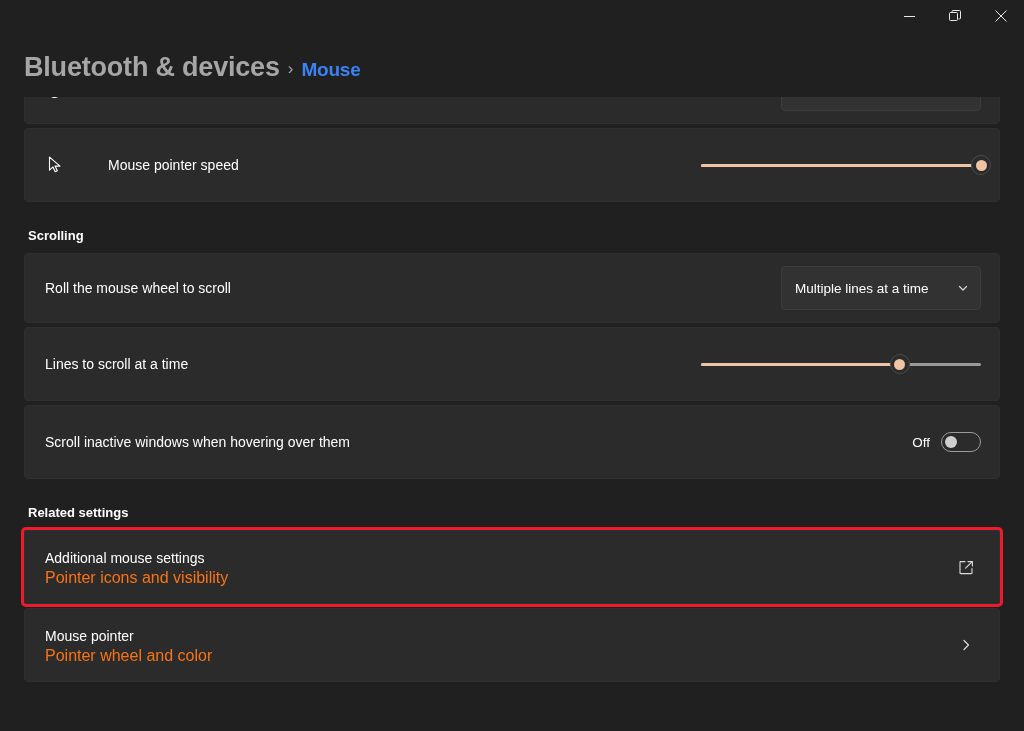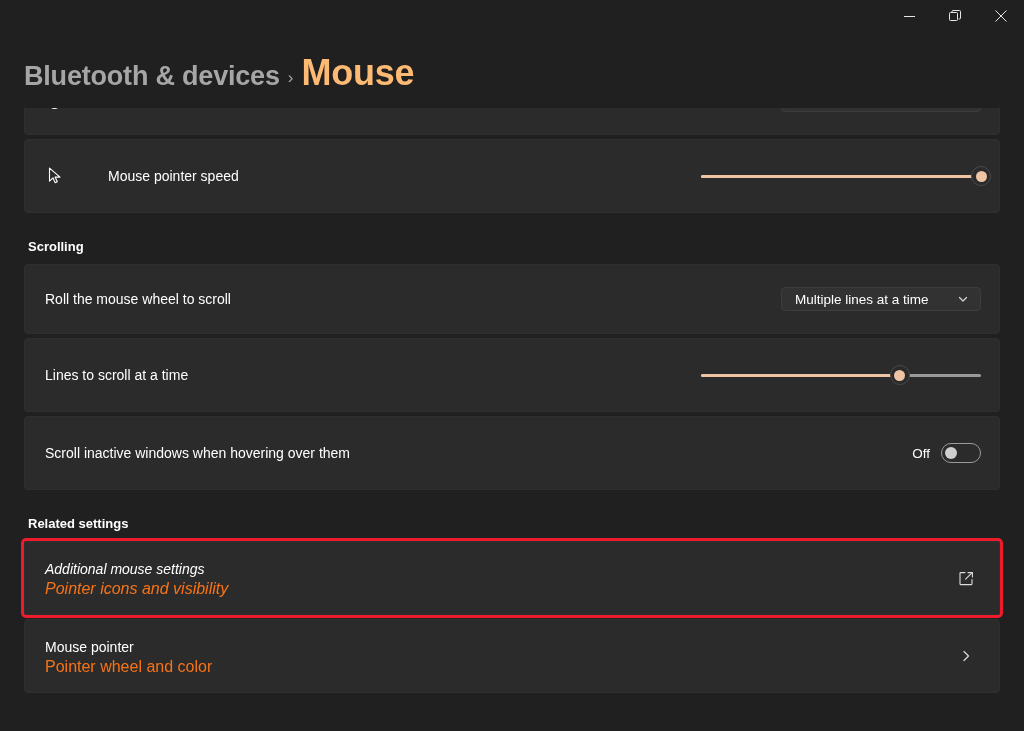--- a/index.html
+++ b/index.html
@@ -47,23 +47,23 @@
     color: #a6a6a6;
     letter-spacing: -0.2px;
   }
   .crumb-sep {
     font-size: 17px;
     color: #a6a6a6;
     position: relative;
     top: -2px;
   }
   .crumb-current {
-    font-size: 36px;
+    font-size: 19px;
     font-weight: 600;
-    color: #fdba74;
+    color: #3b82f6;
     letter-spacing: -0.2px;
   }
 
   
   .viewport {
     position: relative;
     height: 636px;
     overflow: hidden;
     padding: 0 24px;
   }
@@ -119,21 +119,21 @@
   
   .section-head {
     font-size: 13px;
     font-weight: 700;
     color: #ffffff;
     margin: 26px 0 10px 4px;
   }
 
   
   .combo {
-    height: 24px;
+    height: 44px;
     min-width: 200px;
     background: #323232;
     border: 1px solid #3d3d3d;
     border-radius: 4px;
     display: flex;
     align-items: center;
     justify-content: space-between;
     gap: 10px;
     padding: 0 11px 0 13px;
     font-size: 13.5px;
@@ -217,21 +217,20 @@
     align-items: center;
     justify-content: center;
     color: #dcdcdc;
   }
 
   
   .highlight {
     outline: 3px solid #ef1b2d;
     outline-offset: 0px;
     border-radius: 2px;
-    font-style: italic;
   }
 </style>
 </head>
 <body>
 
 <div class="titlebar">
   <div class="win-btn">
     <span>
       <svg width="11" height="11" viewBox="0 0 11 11">
         <line x1="0" y1="5.5" x2="11" y2="5.5" stroke="currentColor" stroke-width="1"></line>

